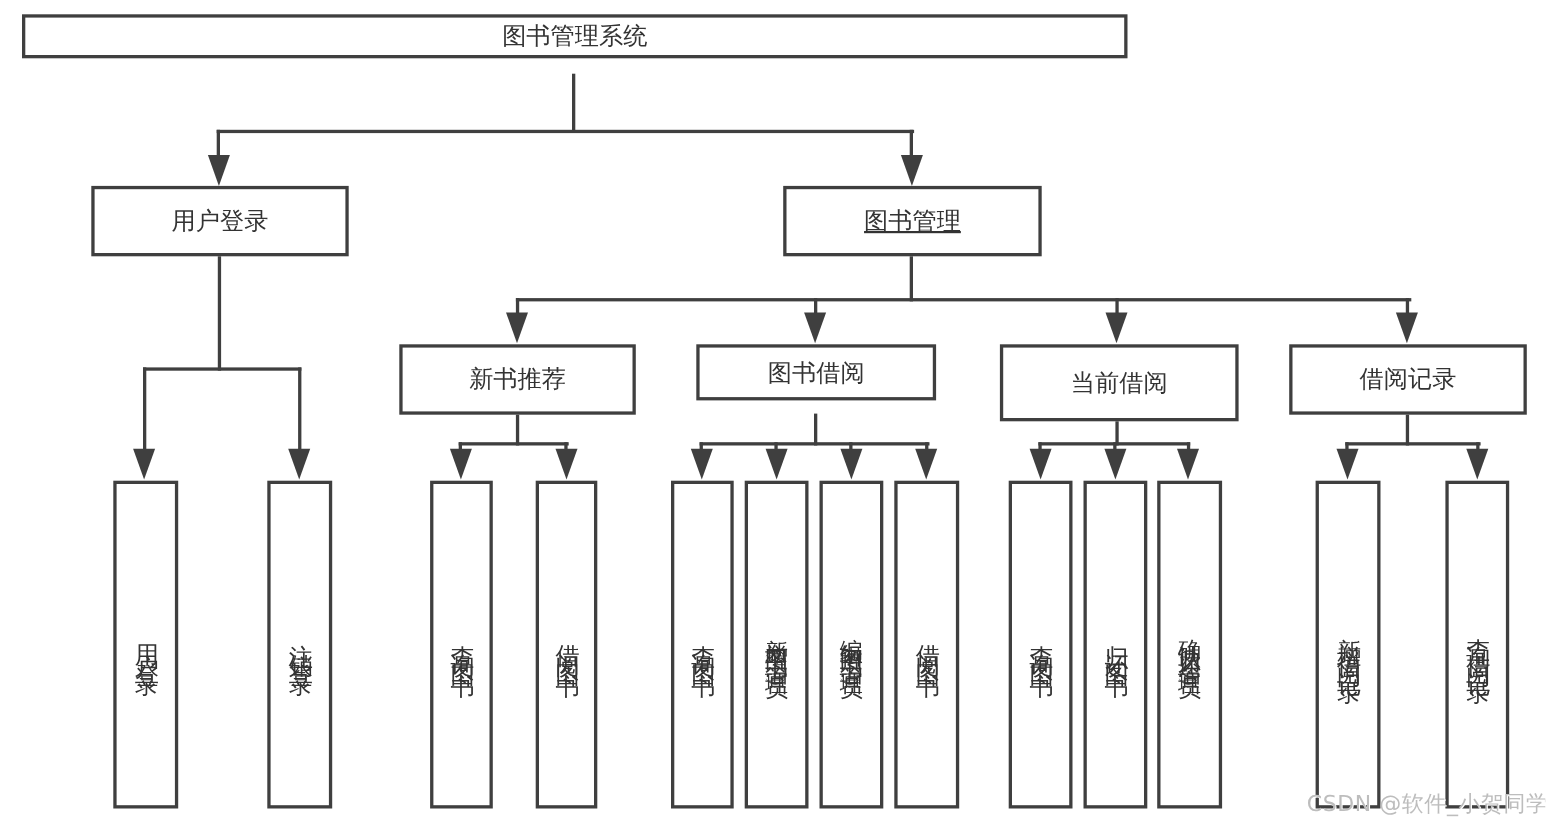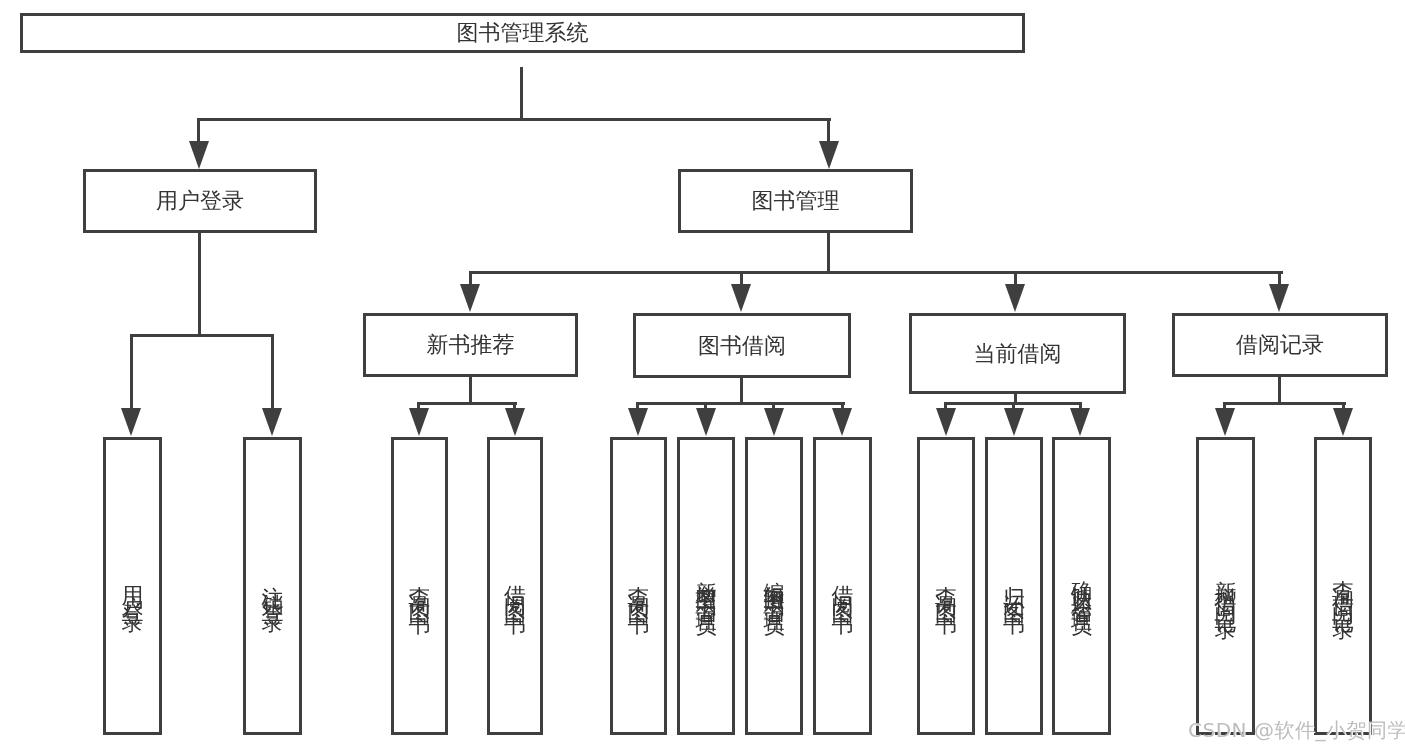--- a/index.html
+++ b/index.html
@@ -96,25 +96,25 @@
     <div class="hl" style="left:1223px;top:402px;width:123px;"></div>
     <div class="vl" style="left:1223px;top:402px;height:9px;"></div>
     <div class="ar" style="left:1215px;top:408px;"></div>
     <div class="vl" style="left:1342px;top:402px;height:9px;"></div>
     <div class="ar" style="left:1333px;top:408px;"></div>
   </div>
 
   <div class="bx" style="left:20px;top:13px;width:1005px;height:40px;">图书管理系统</div>
 
   <div class="bx" style="left:83px;top:169px;width:234px;height:64px;">用户登录</div>
-  <div class="bx" style="left:678px;top:169px;width:235px;height:64px;">图书管理</div>
+  <div class="bx" style="left:712px;top:169px;width:235px;height:64px;text-decoration:underline;">图书管理</div>
 
   <div class="bx" style="left:363px;top:313px;width:215px;height:64px;">新书推荐</div>
-  <div class="bx" style="left:633px;top:313px;width:218px;height:65px;">图书借阅</div>
-  <div class="bx" style="left:909px;top:313px;width:217px;height:81px;">当前借阅</div>
+  <div class="bx" style="left:633px;top:313px;width:218px;height:51px;">图书借阅</div>
+  <div class="bx" style="left:909px;top:313px;width:217px;height:70px;">当前借阅</div>
   <div class="bx" style="left:1172px;top:313px;width:216px;height:64px;">借阅记录</div>
 
   <div class="bx vert" style="left:103px;top:437px;width:59px;height:298px;">用户登录</div>
   <div class="bx vert" style="left:243px;top:437px;width:59px;height:298px;">注销登录</div>
 
   <div class="bx vert" style="left:391px;top:437px;width:57px;height:298px;">查询图书</div>
   <div class="bx vert" style="left:487px;top:437px;width:56px;height:298px;">借阅图书</div>
 
   <div class="bx vert" style="left:610px;top:437px;width:57px;height:298px;">查询图书</div>
   <div class="bx vert long" style="left:677px;top:437px;width:58px;height:298px;">新增图书（管理员）</div>

